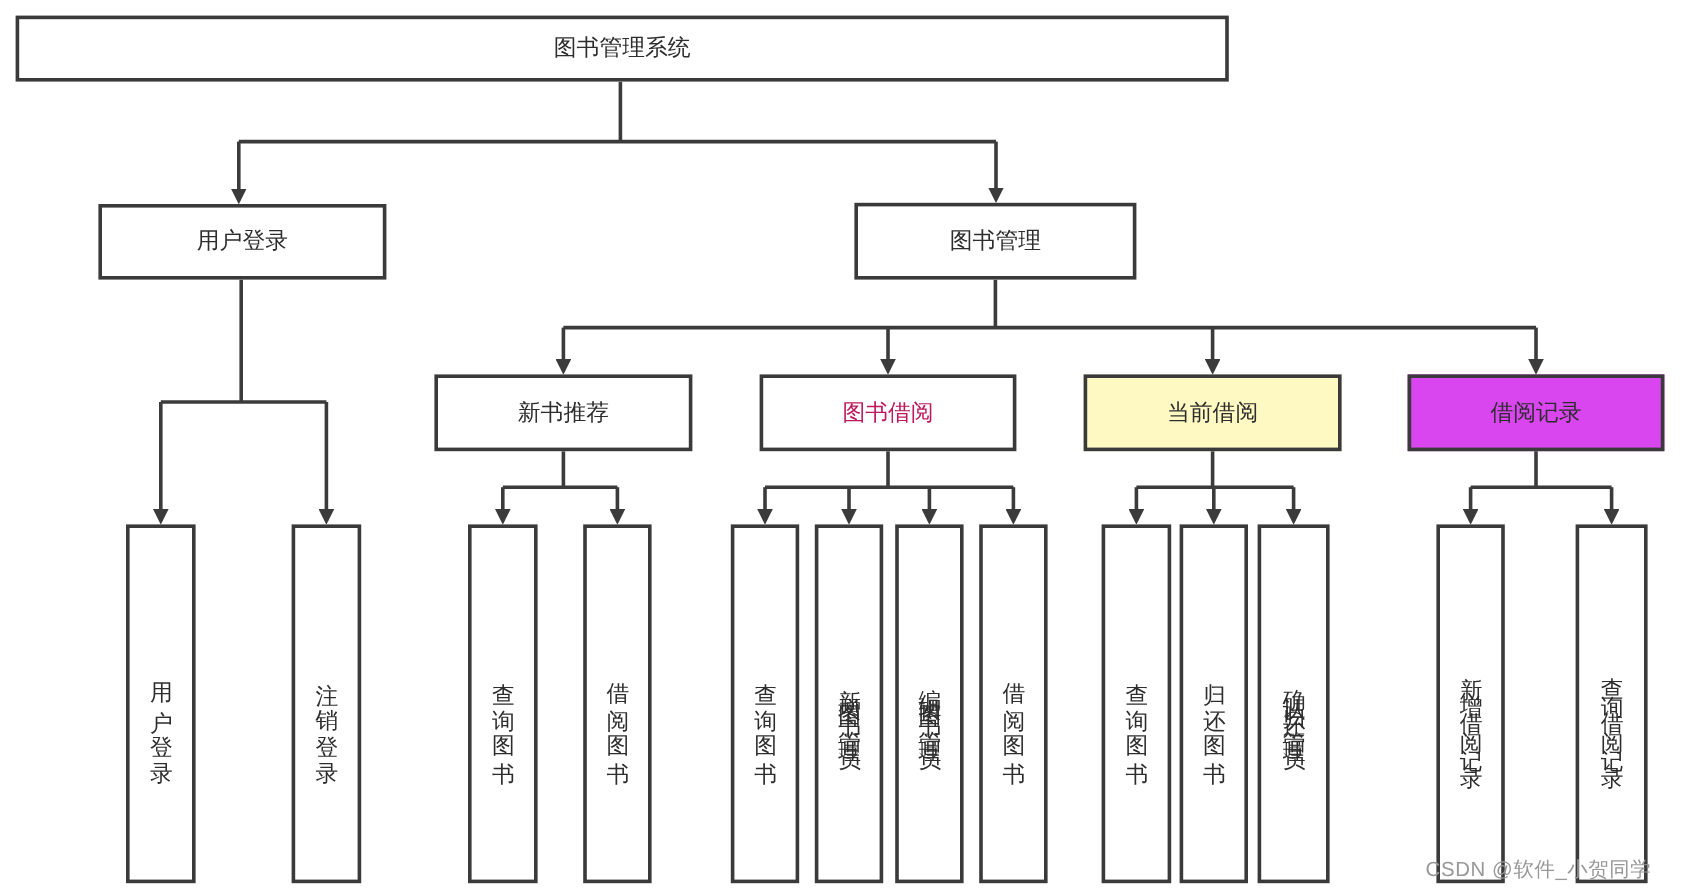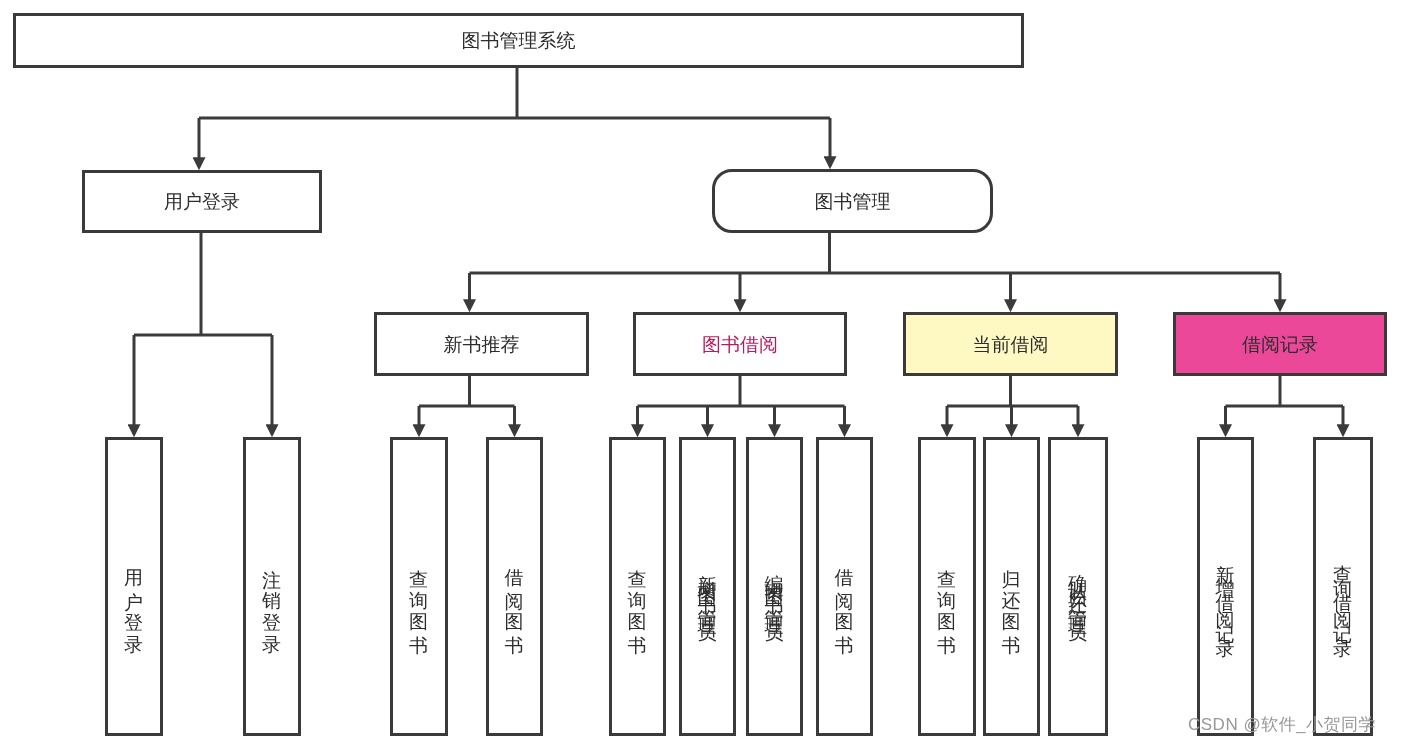--- a/index.html
+++ b/index.html
@@ -97,33 +97,33 @@
     </g>
   </svg>
 
   <div id="nodes">
       <div class="node" style="left: 13px; top: 13px; width: 1011px; height: 55px; border-color: rgb(58, 58, 58); background: rgb(255, 255, 255); color: rgb(45, 45, 45);">
         <span class="node-label">图书管理系统</span>
       </div>
       <div class="node" style="left: 82px; top: 170px; width: 240px; height: 63px; border-color: rgb(58, 58, 58); background: rgb(255, 255, 255); color: rgb(45, 45, 45);">
         <span class="node-label">用户登录</span>
       </div>
-      <div class="node" style="left: 712px; top: 169px; width: 281px; height: 64px; border-color: rgb(58, 58, 58); background: rgb(255, 255, 255); color: rgb(45, 45, 45); border-radius: 20px;">
+      <div class="node" style="left: 712px; top: 169px; width: 235px; height: 64px; border-color: rgb(58, 58, 58); background: rgb(255, 255, 255); color: rgb(45, 45, 45);">
         <span class="node-label">图书管理</span>
       </div>
-      <div class="node" style="left: 362px; top: 312px; width: 215px; height: 64px; border-color: rgb(58, 58, 58); background: rgb(255, 255, 255); color: rgb(45, 45, 45); margin-left: 12px;">
+      <div class="node" style="left: 362px; top: 312px; width: 215px; height: 64px; border-color: rgb(58, 58, 58); background: rgb(255, 255, 255); color: rgb(45, 45, 45);">
         <span class="node-label">新书推荐</span>
       </div>
       <div class="node" style="left: 633px; top: 312px; width: 214px; height: 64px; border-color: rgb(58, 58, 58); background: rgb(255, 255, 255); color: #be185d;">
         <span class="node-label">图书借阅</span>
       </div>
       <div class="node" style="left: 903px; top: 312px; width: 215px; height: 64px; border-color: rgb(58, 58, 58); background: #fef9c3; color: rgb(45, 45, 45);">
         <span class="node-label">当前借阅</span>
       </div>
-      <div class="node" style="left: 1173px; top: 312px; width: 214px; height: 64px; border-color: rgb(58, 58, 58); background: #ec4899; color: rgb(45, 45, 45);">
+      <div class="node" style="left: 1173px; top: 312px; width: 214px; height: 64px; border-color: rgb(58, 58, 58); background: #d946ef; color: rgb(45, 45, 45);">
         <span class="node-label">借阅记录</span>
       </div>
       <div class="node vertical" style="left: 105px; top: 437px; width: 58px; height: 299px; border-color: rgb(58, 58, 58); background: rgb(255, 255, 255); color: rgb(45, 45, 45);">
         <span class="node-label" style="letter-spacing: 22px; padding-top: 22px;">用户登录</span>
       </div>
       <div class="node vertical" style="left: 243px; top: 437px; width: 58px; height: 299px; border-color: rgb(58, 58, 58); background: rgb(255, 255, 255); color: rgb(45, 45, 45);">
         <span class="node-label" style="letter-spacing: 22px; padding-top: 22px;">注销登录</span>
       </div>
       <div class="node vertical" style="left: 390px; top: 437px; width: 58px; height: 299px; border-color: rgb(58, 58, 58); background: rgb(255, 255, 255); color: rgb(45, 45, 45);">
         <span class="node-label" style="letter-spacing: 22px; padding-top: 22px;">查询图书</span>

